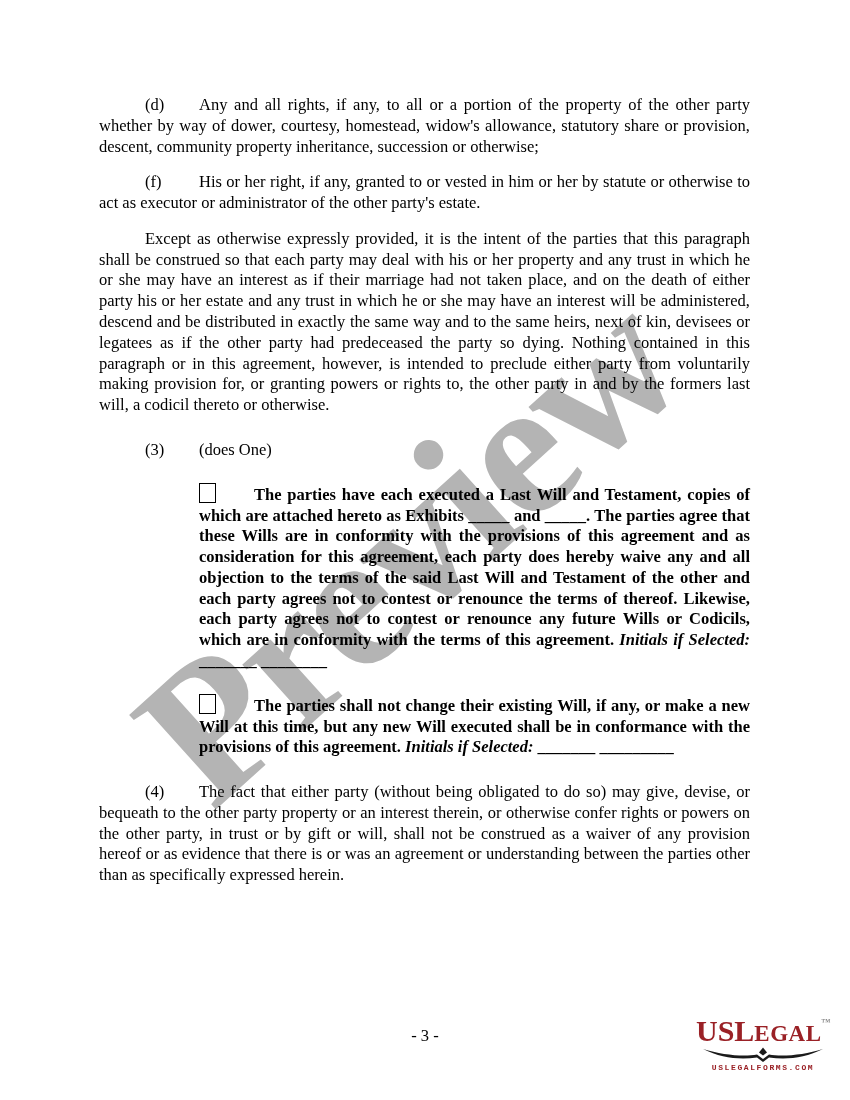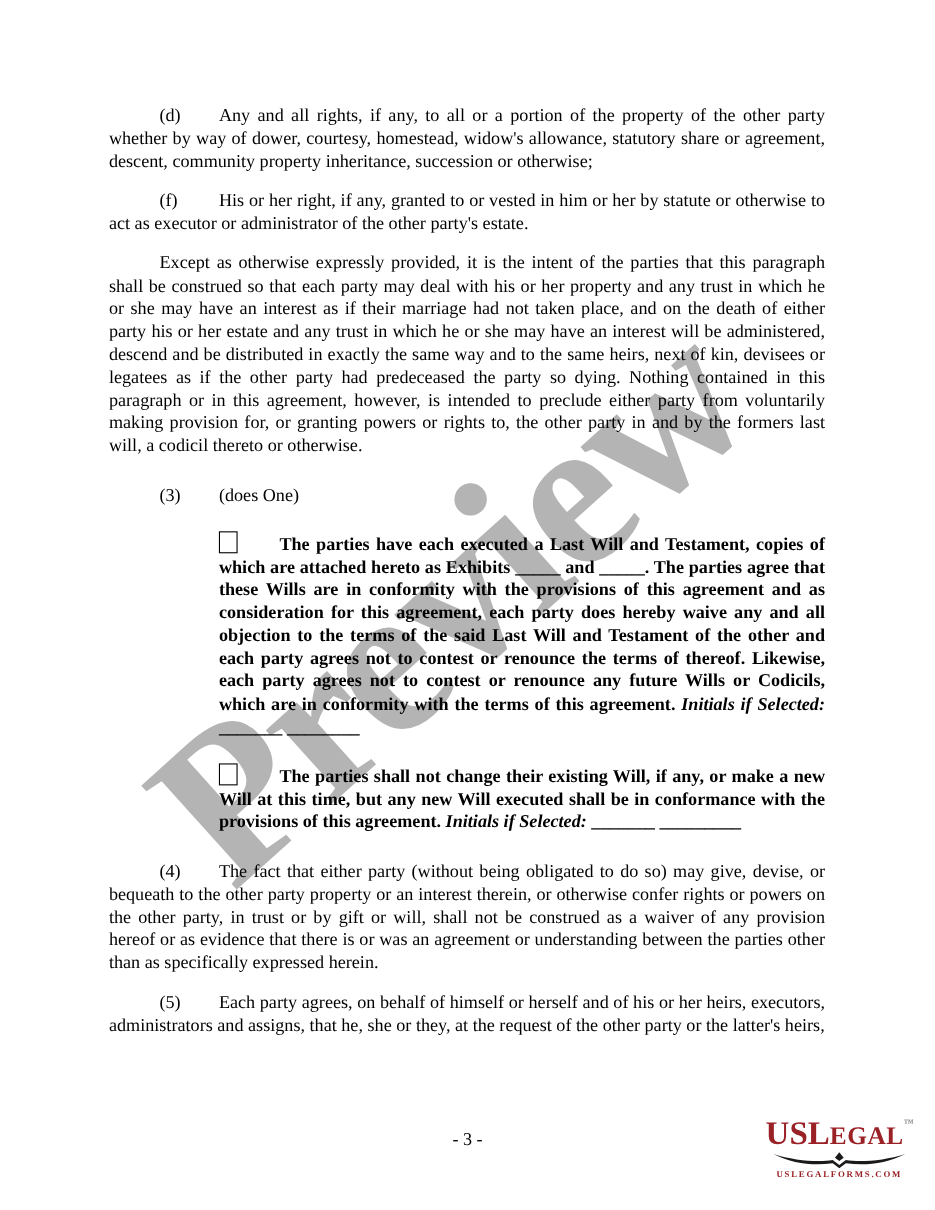--- a/index.html
+++ b/index.html
@@ -95,52 +95,51 @@
     font-family: "Liberation Serif", serif;
     font-weight: 700;
     color: #9a2126;
     white-space: nowrap;
   }
   .logo-usl  { font-size: 30px; }
   .logo-egal { font-size: 23px; letter-spacing: 0.5px; }
   .logo-tm   { font-size: 9px; color: #8a8a8a; vertical-align: 16px; font-weight: 700; }
   .logo-eagle { display: block; margin: 1px auto 2px auto; }
   .logo-tagline {
-    font-family: Liberation Serif, serif;
+    font-family: Liberation Mono, monospace;
     font-weight: 700;
     font-size: 8px;
     letter-spacing: 1.6px;
     color: #9a2126;
     white-space: nowrap;
   }
 </style>
 </head>
 <body>
 
 <div class="watermark" style="color: rgb(180, 180, 180);">Preview</div>
 
 <div class="page-text">
 
-  <p class="para-indent"><span class="label-wide">(d)</span><span>Any and all rights, if any, to all or a portion of the property of the other party whether by way of dower, courtesy, homestead, widow's allowance, statutory share or agreement, descent, community property inheritance, succession or otherwise;</span></p>
+  <p class="para-indent"><span class="label-wide">(d)</span><span>Any and all rights, if any, to all or a portion of the property of the other party whether by way of dower, courtesy, homestead, widow's allowance, statutory share or provision, descent, community property inheritance, succession or otherwise;</span></p>
 
 
   <p class="para-indent"><span class="label-wide">(f)</span><span>His or her right, if any, granted to or vested in him or her by statute or otherwise to act as executor or administrator of the other party's estate.</span></p>
 
   <p class="para-indent"><span>Except as otherwise expressly provided, it is the intent of the parties that this paragraph shall be construed so that each party may deal with his or her property and any trust in which he or she may have an interest as if their marriage had not taken place, and on the death of either party his or her estate and any trust in which he or she may have an interest will be administered, descend and be distributed in exactly the same way and to the same heirs, next of kin, devisees or legatees as if the other party had predeceased the party so dying.  Nothing contained in this paragraph or in this agreement, however, is intended to preclude either party from voluntarily making provision for, or granting powers or rights to, the other party in and by the formers last will, a codicil thereto or otherwise.</span></p>
 
   <p class="section-head"><span class="label-wide">(3)</span><span>(does One)</span></p>
 
   <p class="option-block"><span class="checkbox"></span><span>The parties have each executed a Last Will and Testament, copies of which are attached hereto as Exhibits _____ and _____.  The parties agree that these Wills are in conformity with the provisions of this agreement and as consideration for this agreement, each party does hereby waive any and all objection to the terms of the said Last Will and Testament of the other and each party agrees not to contest or renounce the terms of thereof.  Likewise, each party agrees not to contest or renounce any future Wills or Codicils, which are in conformity with the terms of this agreement.</span> <span class="initials-label">Initials if Selected:</span> <span>_______  ________</span></p>
 
 
   <p class="option-block after-options"><span class="checkbox"></span><span>The parties shall not change their existing Will, if any, or make a new Will at this time, but any new Will executed shall be in conformance with the provisions of this agreement. </span> <span class="initials-label">Initials if Selected:</span> <span>_______  _________</span></p>
 
   <p class="para-indent"><span class="label-wide">(4)</span><span>The fact that either party (without being obligated to do so) may give, devise, or bequeath to the other party property or an interest therein, or otherwise confer rights or powers on the other party, in trust or by gift or will, shall not be construed as a waiver of any provision hereof or as evidence that there is or was an agreement or understanding between the parties other than as specifically expressed herein.</span></p>
 
-  <p class="para-indent"><span class="label-wide">(5)</span><span>Each party agrees, on behalf of himself or herself and of his or her heirs, executors, administrators and assigns, that he, she or they, at the request of the other party or the latter's heirs,</span></p>
 
 </div>
 
 <div class="page-number">- 3 -</div>
 
 <div class="logo">
   <div class="logo-word" style="color: rgb(154, 33, 38);"><span class="logo-usl">USL</span><span class="logo-egal">EGAL</span><span class="logo-tm">™</span></div>
   <svg class="logo-eagle" width="122" height="15" viewBox="0 0 122 15">
     <path d="M1,2 C20,8 42,10 55,7.5 L61,12 L67,7.5 C80,10 102,8 121,2 C103,11 85,13 67,10.5 L61,15 L55,10.5 C37,13 19,11 1,2 Z" fill="#1a1a1a"></path>
     <path d="M57,5.5 L61,0.5 L65,5.5 L61,8.5 Z" fill="#1a1a1a"></path>

